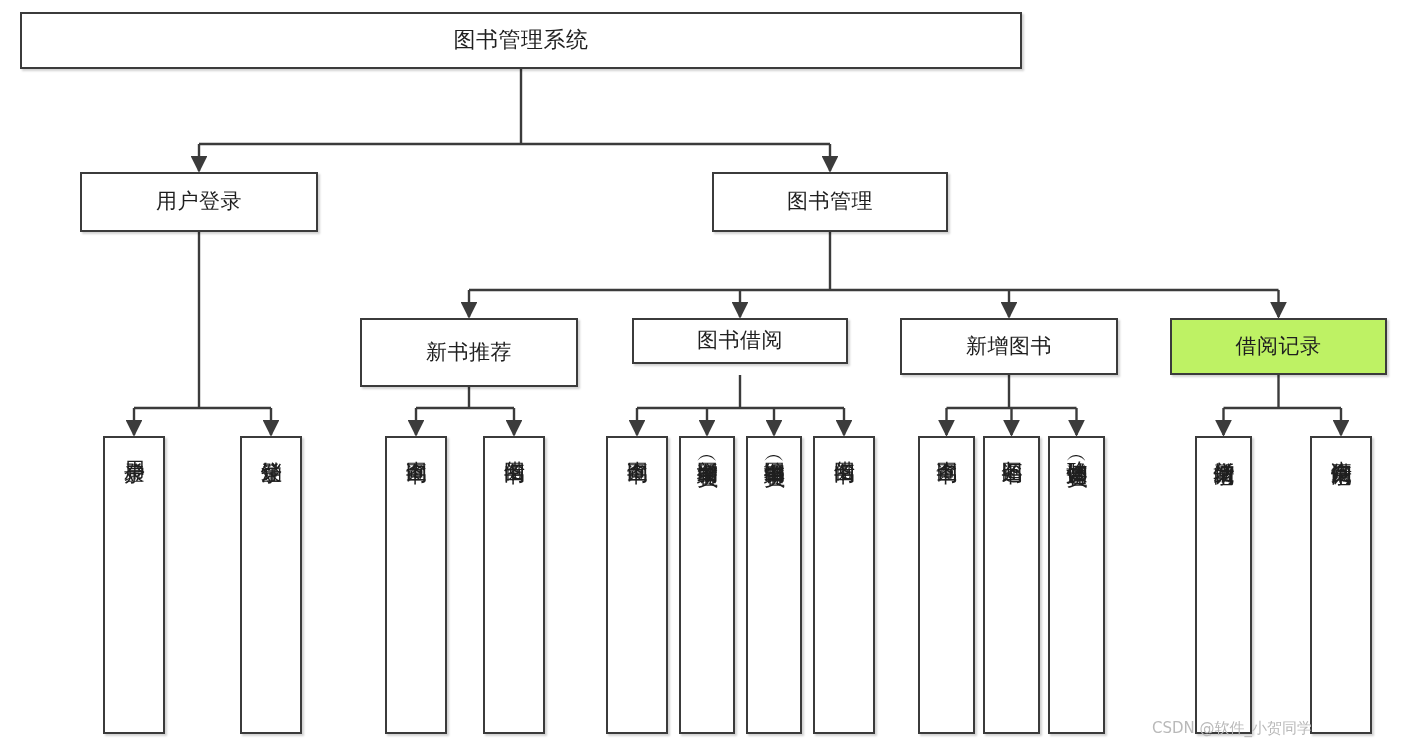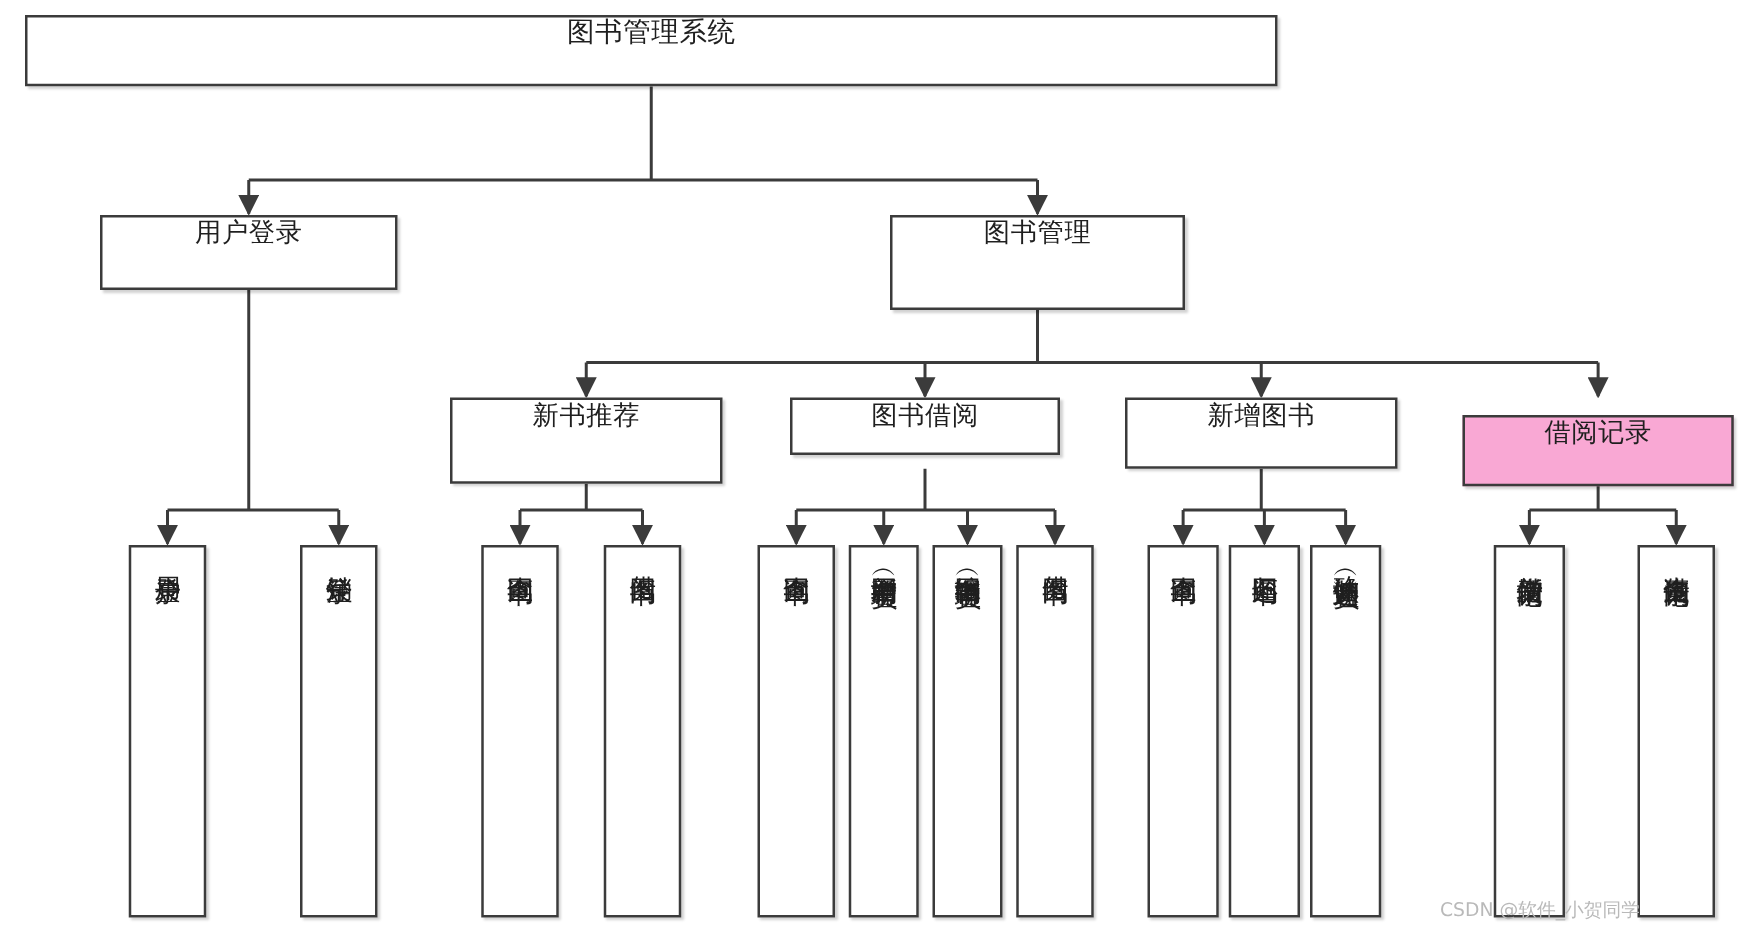--- a/index.html
+++ b/index.html
@@ -26,20 +26,21 @@
     height: 747px;
     pointer-events: none;
   }
   .node {
     position: absolute;
     box-sizing: border-box;
     background: #ffffff;
     border: 2px solid #3b3b3b;
     box-shadow: 2px 2px 2px rgba(0,0,0,0.18);
     display: flex;
+    align-items: center;
     justify-content: center;
     color: #1f1f1f;
     z-index: 2;
   }
   .node.horiz .label {
     writing-mode: horizontal-tb;
     font-size: 21px;
     line-height: 1.2;
     letter-spacing: 0.5px;
     white-space: nowrap;
@@ -115,33 +116,33 @@
       </g>
   </svg>
 
   <div id="nodes-layer">
       <div class="node horiz root" style="left: 20px; top: 12px; width: 1002px; height: 57px; border-color: rgb(59, 59, 59); background: rgb(255, 255, 255); color: rgb(31, 31, 31);">
         <span class="label">图书管理系统</span>
       </div>
       <div class="node horiz" style="left: 80px; top: 172px; width: 238px; height: 60px; border-color: rgb(59, 59, 59); background: rgb(255, 255, 255); color: rgb(31, 31, 31);">
         <span class="label">用户登录</span>
       </div>
-      <div class="node horiz" style="left: 712px; top: 172px; width: 236px; height: 76px; border-color: rgb(59, 59, 59); background: rgb(255, 255, 255); color: rgb(31, 31, 31);">
+      <div class="node horiz" style="left: 712px; top: 172px; width: 236px; height: 60px; border-color: rgb(59, 59, 59); background: rgb(255, 255, 255); color: rgb(31, 31, 31);">
         <span class="label">图书管理</span>
       </div>
       <div class="node horiz" style="left: 360px; top: 318px; width: 218px; height: 69px; border-color: rgb(59, 59, 59); background: rgb(255, 255, 255); color: rgb(31, 31, 31);">
         <span class="label">新书推荐</span>
       </div>
       <div class="node horiz" style="left: 632px; top: 318px; width: 216px; height: 46px; border-color: rgb(59, 59, 59); background: rgb(255, 255, 255); color: rgb(31, 31, 31);">
         <span class="label">图书借阅</span>
       </div>
       <div class="node horiz" style="left: 900px; top: 318px; width: 218px; height: 57px; border-color: rgb(59, 59, 59); background: rgb(255, 255, 255); color: rgb(31, 31, 31);">
         <span class="label">新增图书</span>
       </div>
-      <div class="node horiz" style="left: 1170px; top: 318px; width: 217px; height: 57px; border-color: rgb(59, 59, 59); background: #f9a8d4; color: rgb(31, 31, 31); margin-top: 14px;">
+      <div class="node horiz" style="left: 1170px; top: 318px; width: 217px; height: 57px; border-color: rgb(59, 59, 59); background: #bef264; color: rgb(31, 31, 31);">
         <span class="label">借阅记录</span>
       </div>
       <div class="node vert" style="left: 103px; top: 436px; width: 62px; height: 298px; border-color: rgb(59, 59, 59); background: rgb(255, 255, 255); color: rgb(31, 31, 31);">
         <span class="label">用户登录</span>
       </div>
       <div class="node vert" style="left: 240px; top: 436px; width: 62px; height: 298px; border-color: rgb(59, 59, 59); background: rgb(255, 255, 255); color: rgb(31, 31, 31);">
         <span class="label">注销登录</span>
       </div>
       <div class="node vert" style="left: 385px; top: 436px; width: 62px; height: 298px; border-color: rgb(59, 59, 59); background: rgb(255, 255, 255); color: rgb(31, 31, 31);">
         <span class="label">查询图书</span>

